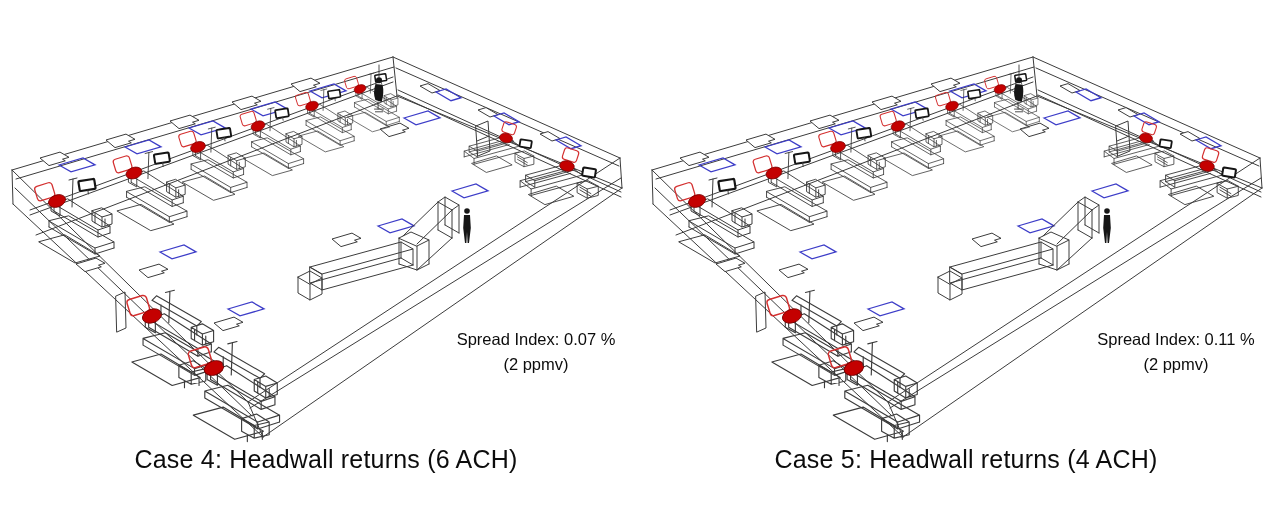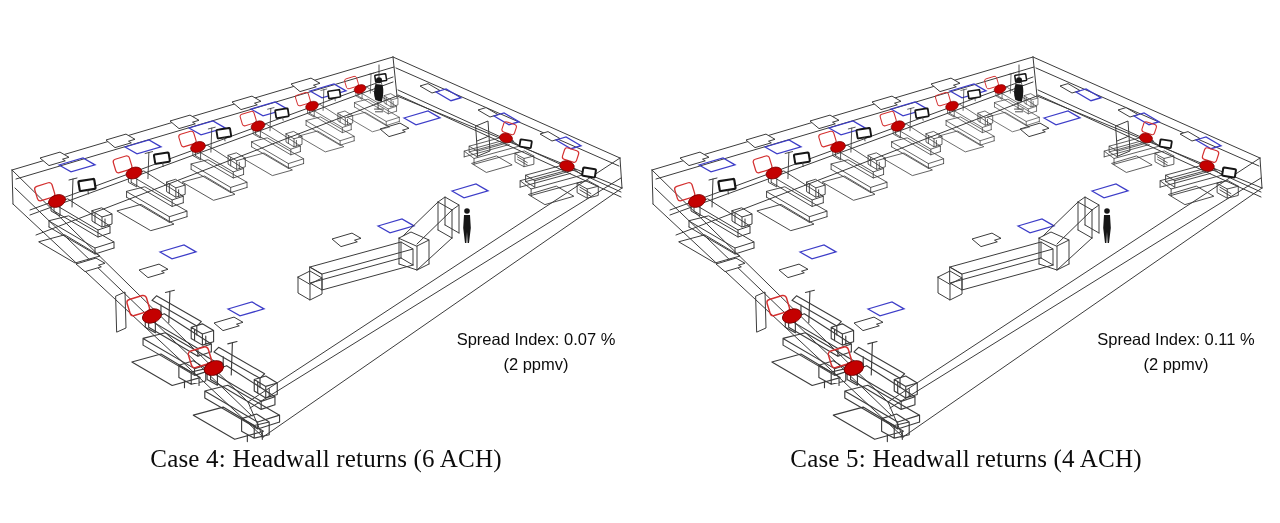--- a/index.html
+++ b/index.html
@@ -3,21 +3,21 @@
 <meta charset="utf-8">
 <style>
   html,body{margin:0;padding:0;background:#ffffff;}
   .figure{position:relative;width:1280px;height:523px;background:#fff;
           font-family:"Liberation Sans", sans-serif;display:flex;overflow:hidden;}
   .panel{position:relative;width:640px;height:523px;}
   .scene{position:absolute;left:0;top:30px;width:640px;height:420px;display:block;}
   .spread{position:absolute;left:430px;top:327px;width:212px;text-align:center;
           font-size:16.5px;line-height:25px;color:#0c0c0c;white-space:nowrap;}
   .caption{position:absolute;left:10px;top:445px;width:632px;text-align:center;
-           font-size:25px;color:#0c0c0c;letter-spacing:0.2px;font-family:Liberation Serif, serif;}
+           font-size:25px;color:#0c0c0c;letter-spacing:0.2px;}
   
   .w{fill:none;stroke:var(--wireframe,#3c3c3c);stroke-width:1;stroke-linejoin:round;stroke-linecap:round;}
   .lt{fill:#ffffff;stroke:var(--wireframe,#3c3c3c);stroke-width:1;}
   .vt{fill:none;stroke:var(--vent_blue,#3d3dc8);stroke-width:1.3;}
   .grille{fill:none;stroke:var(--grille_red,#d43030);stroke-width:1.3;}
   .src{fill:var(--source_red,#c40000);stroke:#7a0000;stroke-width:0.8;}
   .mon{fill:#ffffff;stroke:var(--monitor_black,#151515);stroke-width:2.2;}
   .dk{fill:#161616;stroke:none;}
 </style>
 </head>

